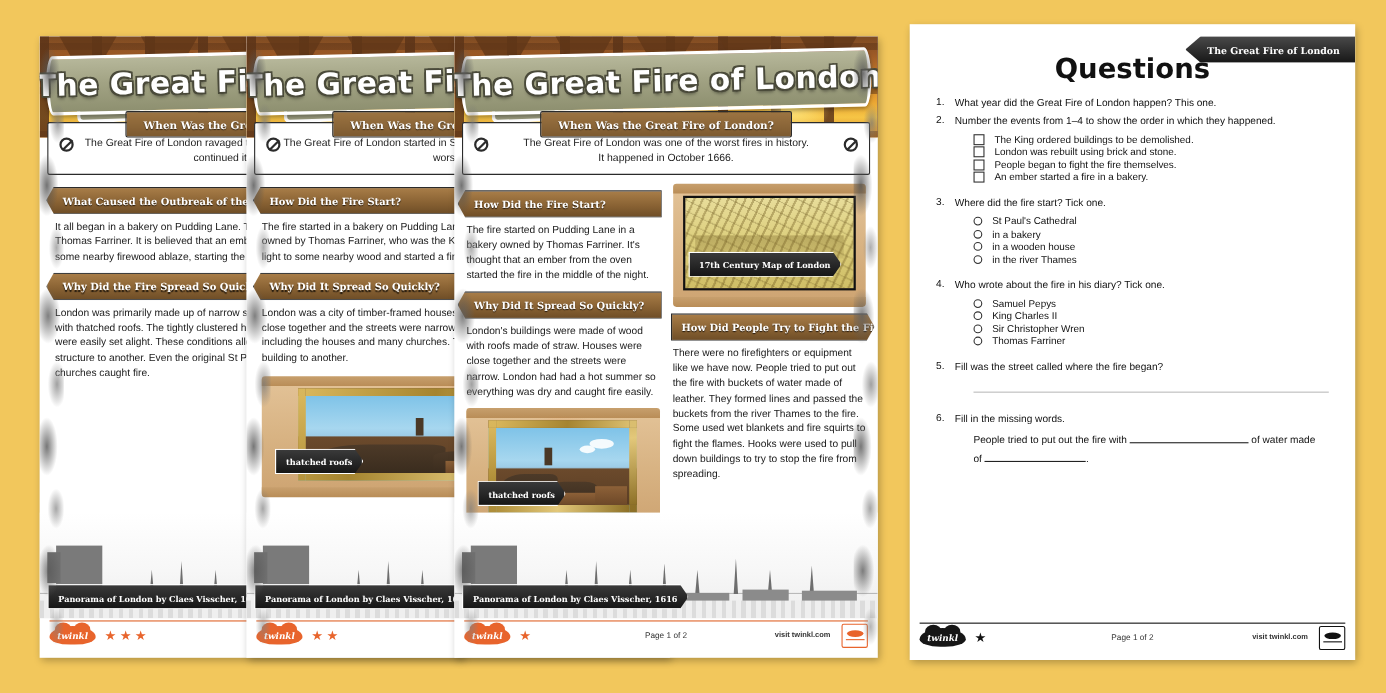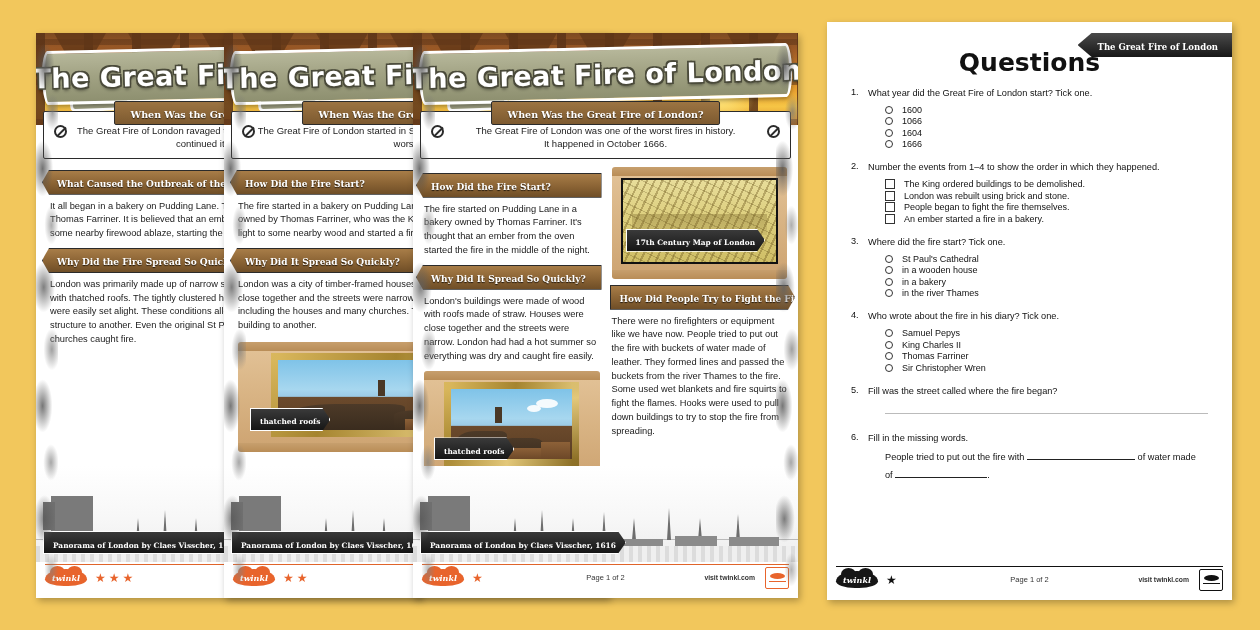--- a/index.html
+++ b/index.html
@@ -569,39 +569,21 @@
 <div class="sheet qpage">
   <div class="q-ribbon">
     <span>The Great Fire of London</span>
   </div>
   <div class="q-title">Questions</div>
 
   <div class="q-list">
 
     <div class="q-item">
       <div class="q-num">1.</div>
-      <div class="q-text">What year did the Great Fire of London start? Tick one.</div>
-    </div>
-    <div class="opts">
-      <div class="opt">
-          <span class="radio"></span>
-          <span class="opt-label">1600</span>
-        </div>
-      <div class="opt">
-          <span class="radio"></span>
-          <span class="opt-label">1066</span>
-        </div>
-      <div class="opt">
-          <span class="radio"></span>
-          <span class="opt-label">1604</span>
-        </div>
-      <div class="opt">
-          <span class="radio"></span>
-          <span class="opt-label">1666</span>
-        </div>
+      <div class="q-text">What year did the Great Fire of London happen? This one.</div>
     </div>
 
     <div class="q-item">
       <div class="q-num">2.</div>
       <div class="q-text">Number the events from 1–4 to show the order in which they happened.</div>
     </div>
     <div class="opts">
       <div class="opt">
           <span class="tickbox"></span>
           <span class="opt-label">The King ordered buildings to be demolished.</span>
@@ -624,25 +606,25 @@
       <div class="q-num">3.</div>
       <div class="q-text">Where did the fire start? Tick one.</div>
     </div>
     <div class="opts">
       <div class="opt">
           <span class="radio"></span>
           <span class="opt-label">St Paul's Cathedral</span>
         </div>
       <div class="opt">
           <span class="radio"></span>
+          <span class="opt-label">in a bakery</span>
+        </div>
+      <div class="opt">
+          <span class="radio"></span>
           <span class="opt-label">in a wooden house</span>
-        </div>
-      <div class="opt">
-          <span class="radio"></span>
-          <span class="opt-label">in a bakery</span>
         </div>
       <div class="opt">
           <span class="radio"></span>
           <span class="opt-label">in the river Thames</span>
         </div>
     </div>
 
     <div class="q-item">
       <div class="q-num">4.</div>
       <div class="q-text">Who wrote about the fire in his diary? Tick one.</div>
@@ -651,25 +633,25 @@
       <div class="opt">
           <span class="radio"></span>
           <span class="opt-label">Samuel Pepys</span>
         </div>
       <div class="opt">
           <span class="radio"></span>
           <span class="opt-label">King Charles II</span>
         </div>
       <div class="opt">
           <span class="radio"></span>
+          <span class="opt-label">Sir Christopher Wren</span>
+        </div>
+      <div class="opt">
+          <span class="radio"></span>
           <span class="opt-label">Thomas Farriner</span>
-        </div>
-      <div class="opt">
-          <span class="radio"></span>
-          <span class="opt-label">Sir Christopher Wren</span>
         </div>
     </div>
 
     <div class="q-item">
       <div class="q-num">5.</div>
       <div class="q-text">Fill was the street called where the fire began?</div>
     </div>
     <div class="answer-line"></div>
 
     <div class="q-item">

